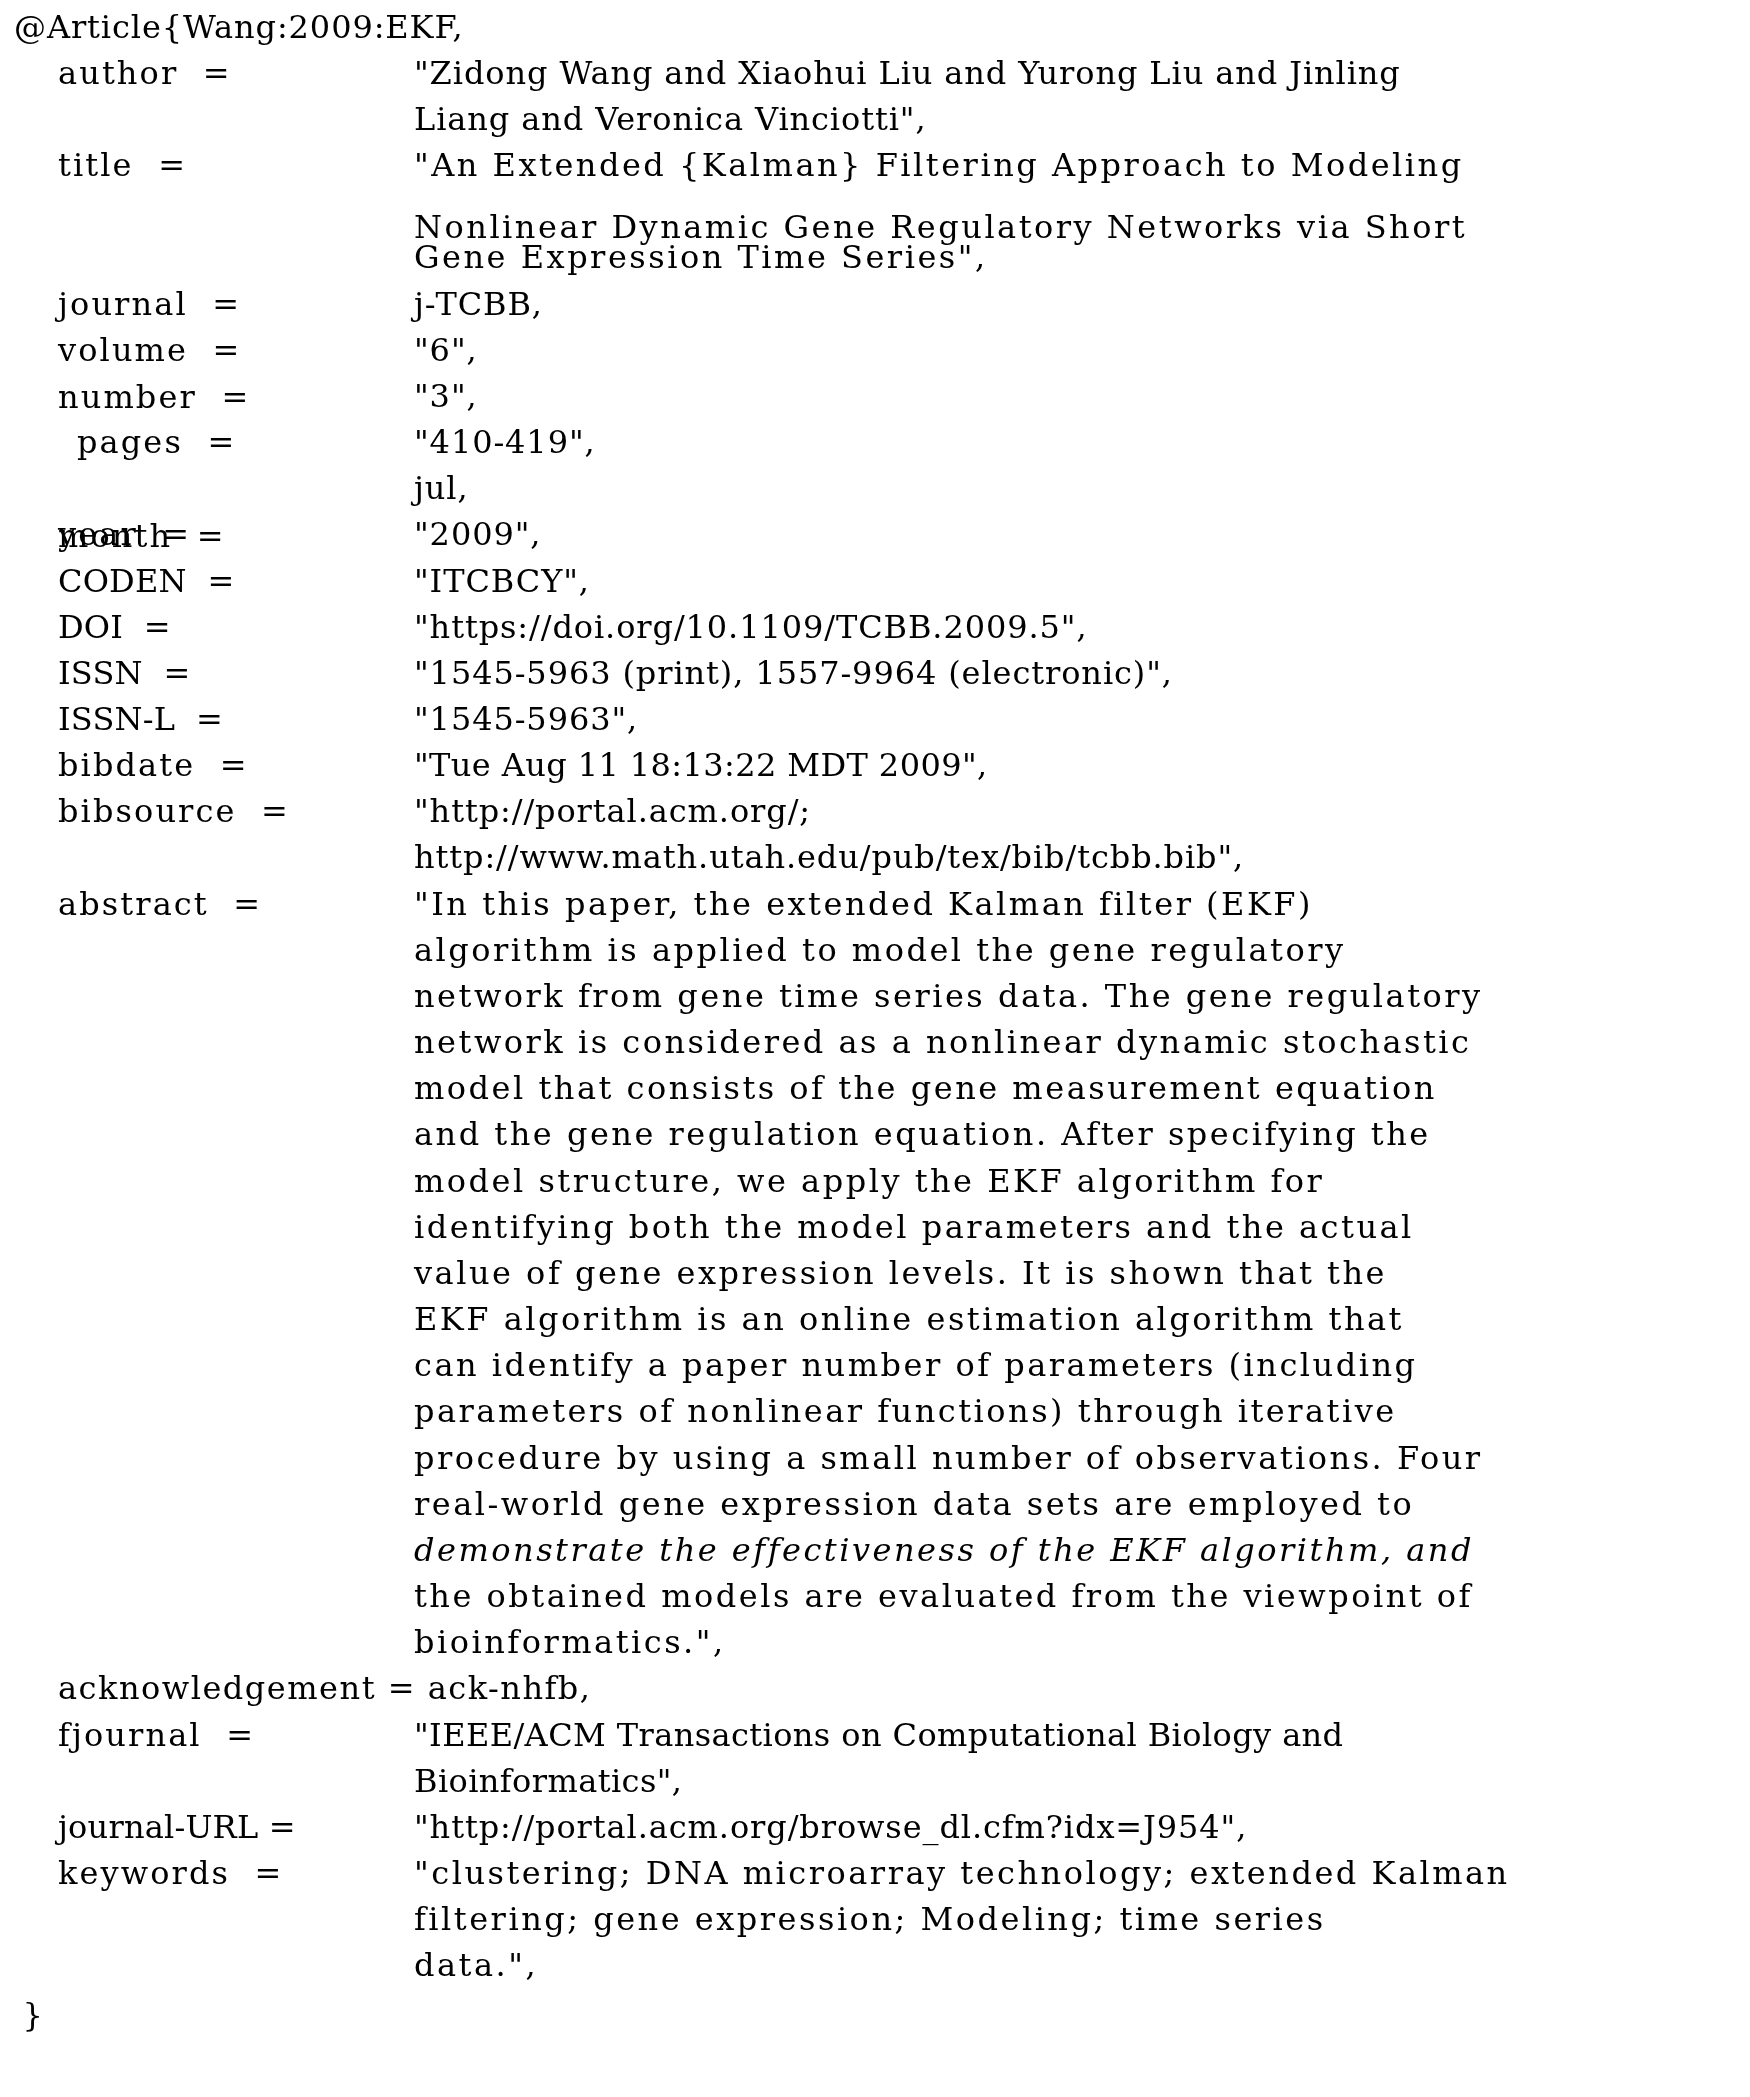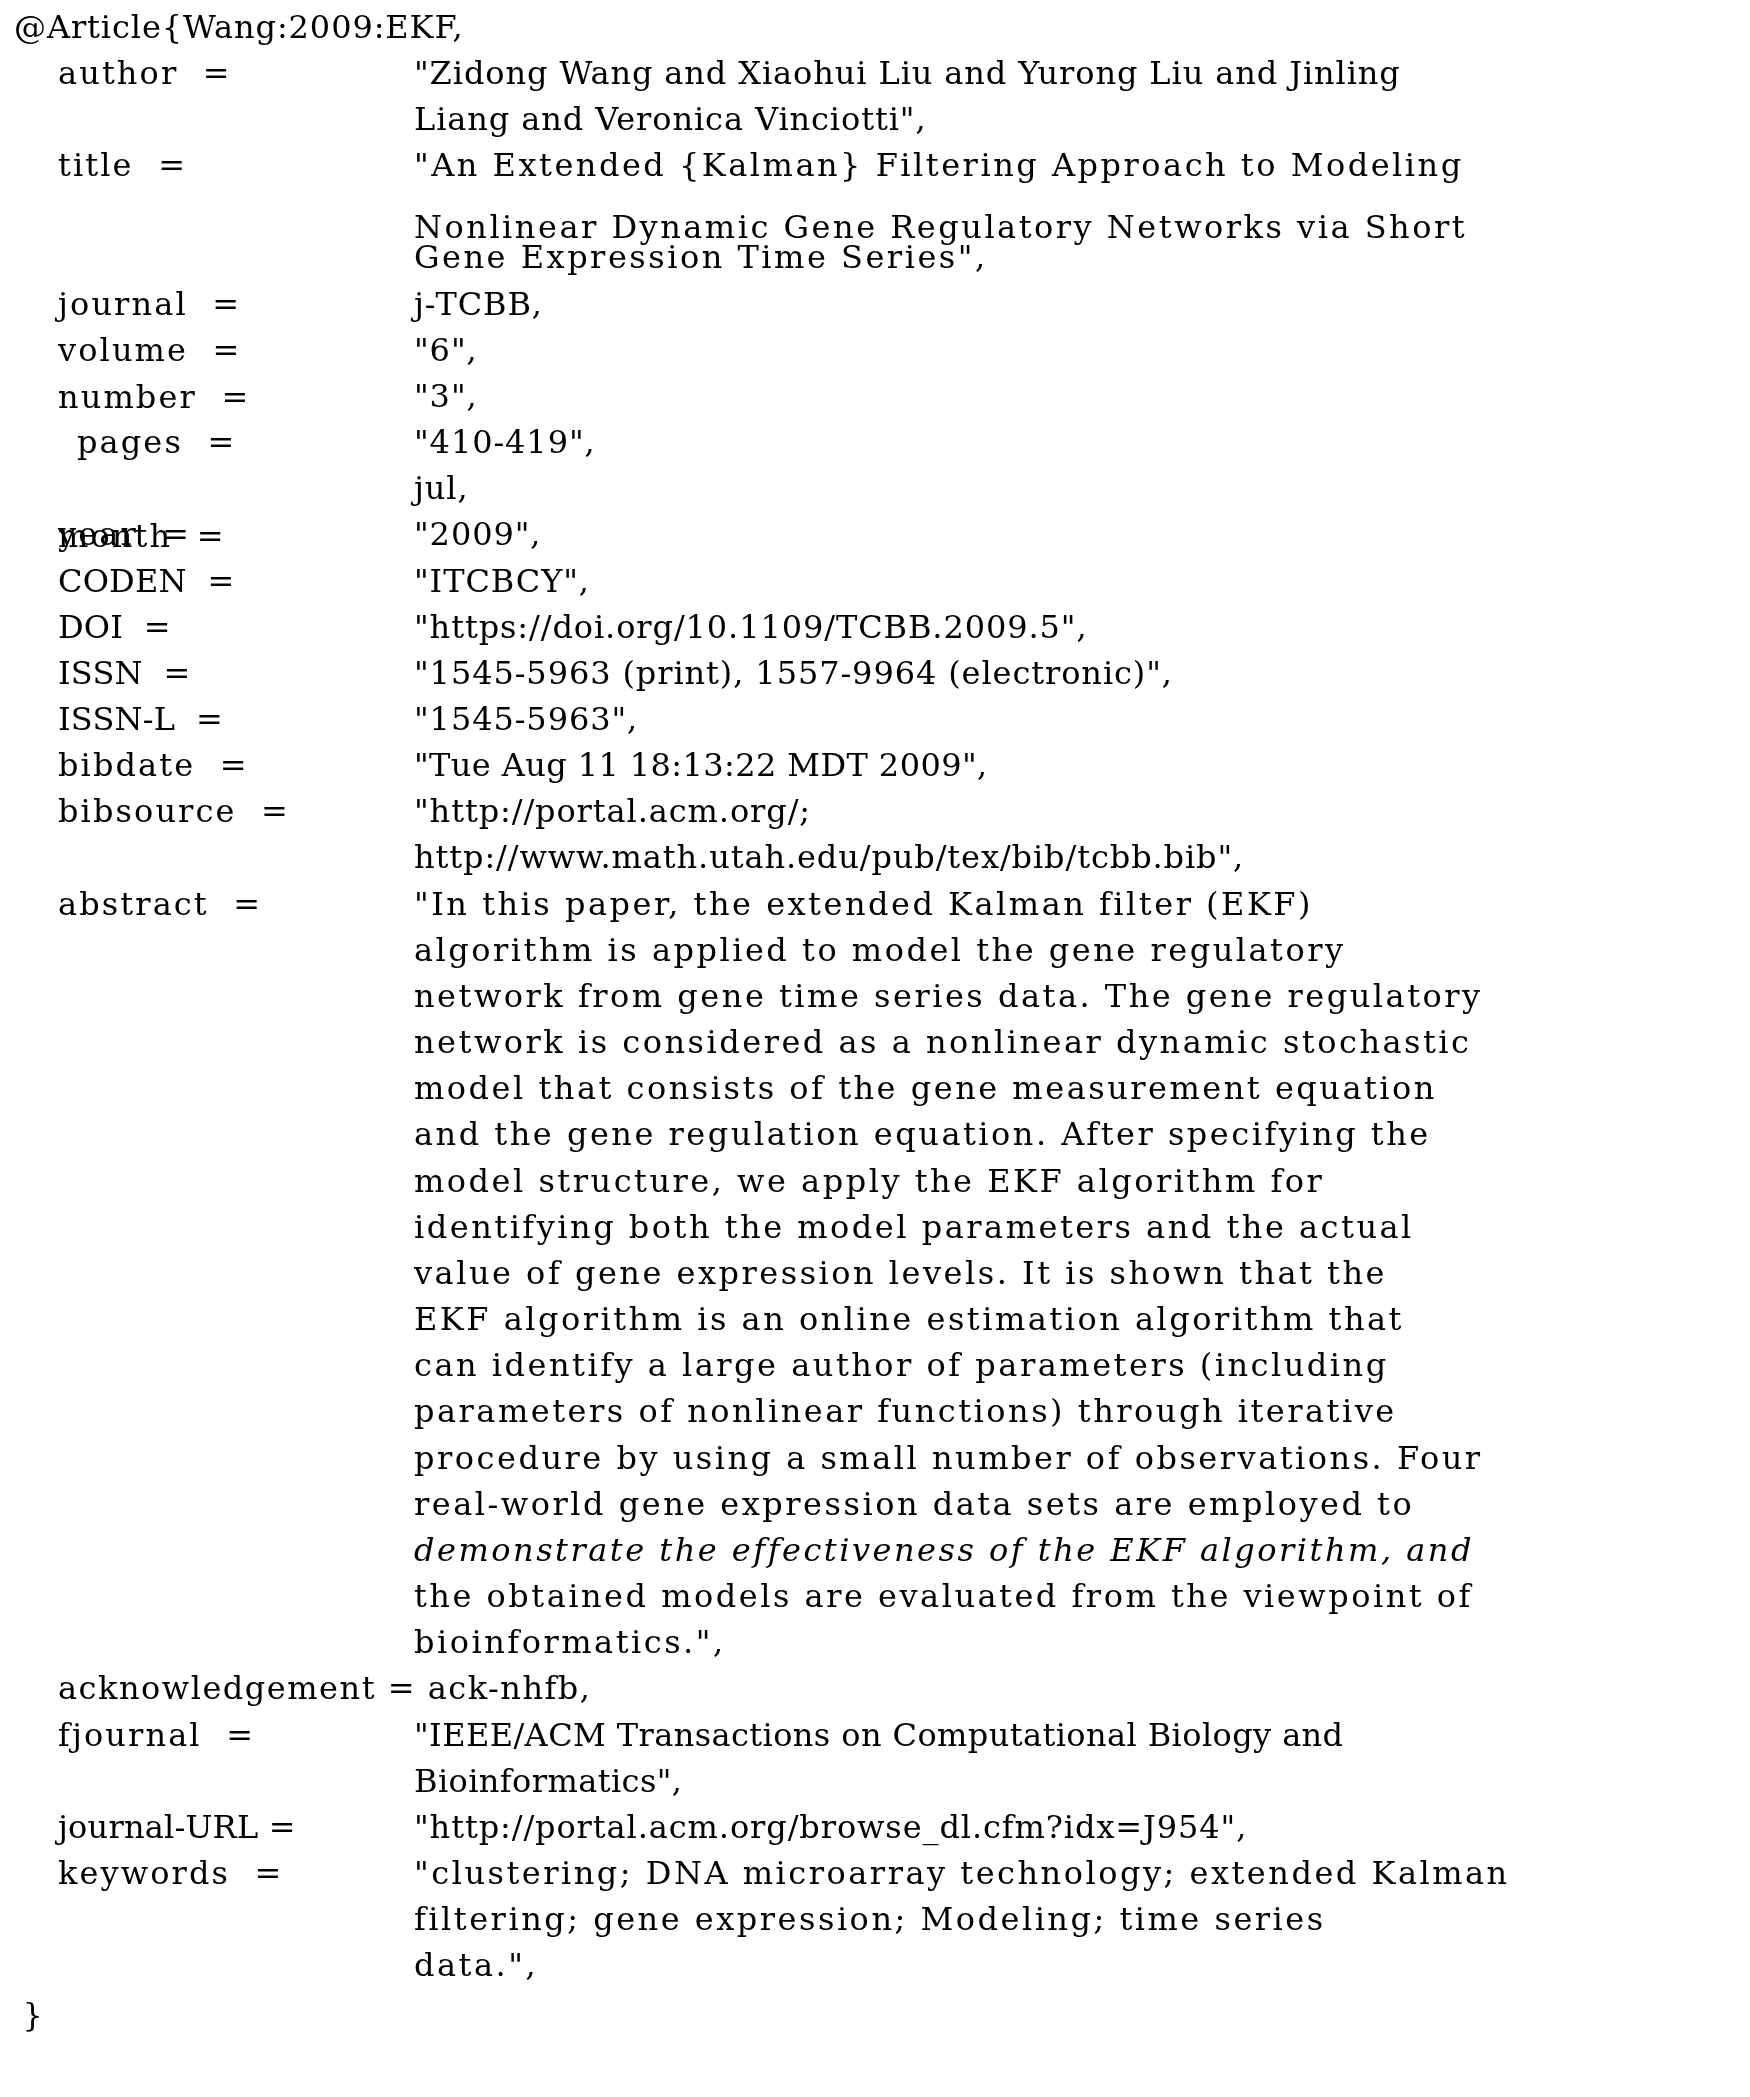--- a/index.html
+++ b/index.html
@@ -123,21 +123,21 @@
       <div class="field-val loose" style="position: absolute; top: 881px;">"In this paper, the extended Kalman filter (EKF)</div>
       <div class="cont loose" style="position: absolute; top: 927px;">algorithm is applied to model the gene regulatory</div>
       <div class="cont loose" style="position: absolute; top: 973px;">network from gene time series data. The gene regulatory</div>
       <div class="cont loose" style="position: absolute; top: 1019px;">network is considered as a nonlinear dynamic stochastic</div>
       <div class="cont loose" style="position: absolute; top: 1065px;">model that consists of the gene measurement equation</div>
       <div class="cont loose" style="position: absolute; top: 1111px;">and the gene regulation equation. After specifying the</div>
       <div class="cont loose" style="position: absolute; top: 1158px;">model structure, we apply the EKF algorithm for</div>
       <div class="cont loose" style="position: absolute; top: 1204px;">identifying both the model parameters and the actual</div>
       <div class="cont loose" style="position: absolute; top: 1250px;">value of gene expression levels. It is shown that the</div>
       <div class="cont loose" style="position: absolute; top: 1296px;">EKF algorithm is an online estimation algorithm that</div>
-      <div class="cont loose" style="position: absolute; top: 1342px;">can identify a large author of parameters (including</div>
+      <div class="cont loose" style="position: absolute; top: 1342px;">can identify a paper number of parameters (including</div>
       <div class="cont loose" style="position: absolute; top: 1388px;">parameters of nonlinear functions) through iterative</div>
       <div class="cont loose" style="position: absolute; top: 1435px;">procedure by using a small number of observations. Four</div>
       <div class="cont loose" style="position: absolute; top: 1481px;">real-world gene expression data sets are employed to</div>
       <div class="cont loose" style="position: absolute; top: 1527px; font-style: italic;">demonstrate the effectiveness of the EKF algorithm, and</div>
       <div class="cont loose" style="position: absolute; top: 1573px;">the obtained models are evaluated from the viewpoint of</div>
       <div class="cont loose" style="position: absolute; top: 1619px;">bioinformatics.",</div>
       <div class="field-inline" style="top: 1665px;">acknowledgement = ack-nhfb,</div>
       <div class="field-key " style="top: 1712px; position: absolute;">fjournal  =</div>
       <div class="field-val snug" style="position: absolute; top: 1712px;">"IEEE/ACM Transactions on Computational Biology and</div>
       <div class="cont snug" style="position: absolute; top: 1758px;">Bioinformatics",</div>

